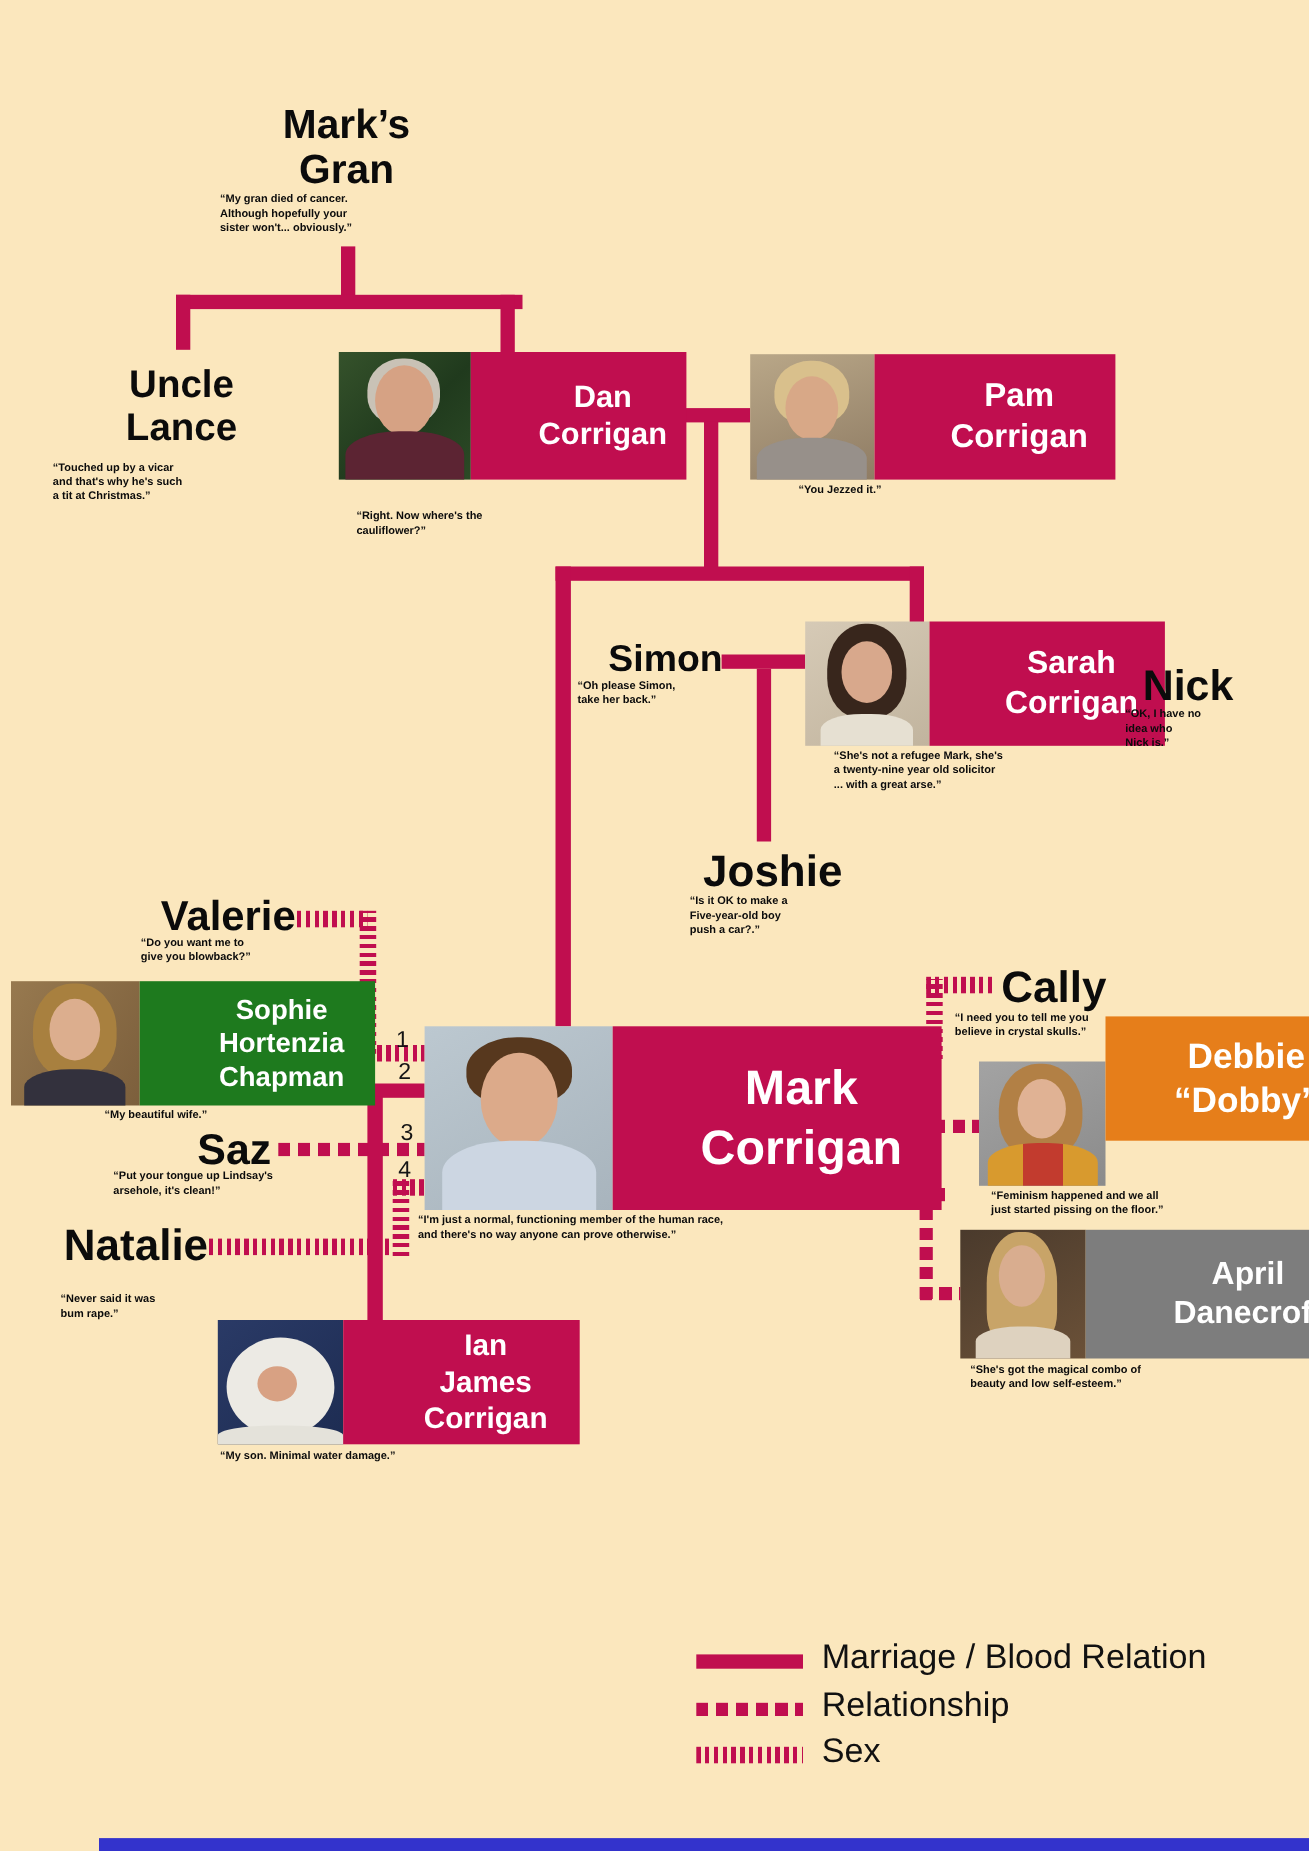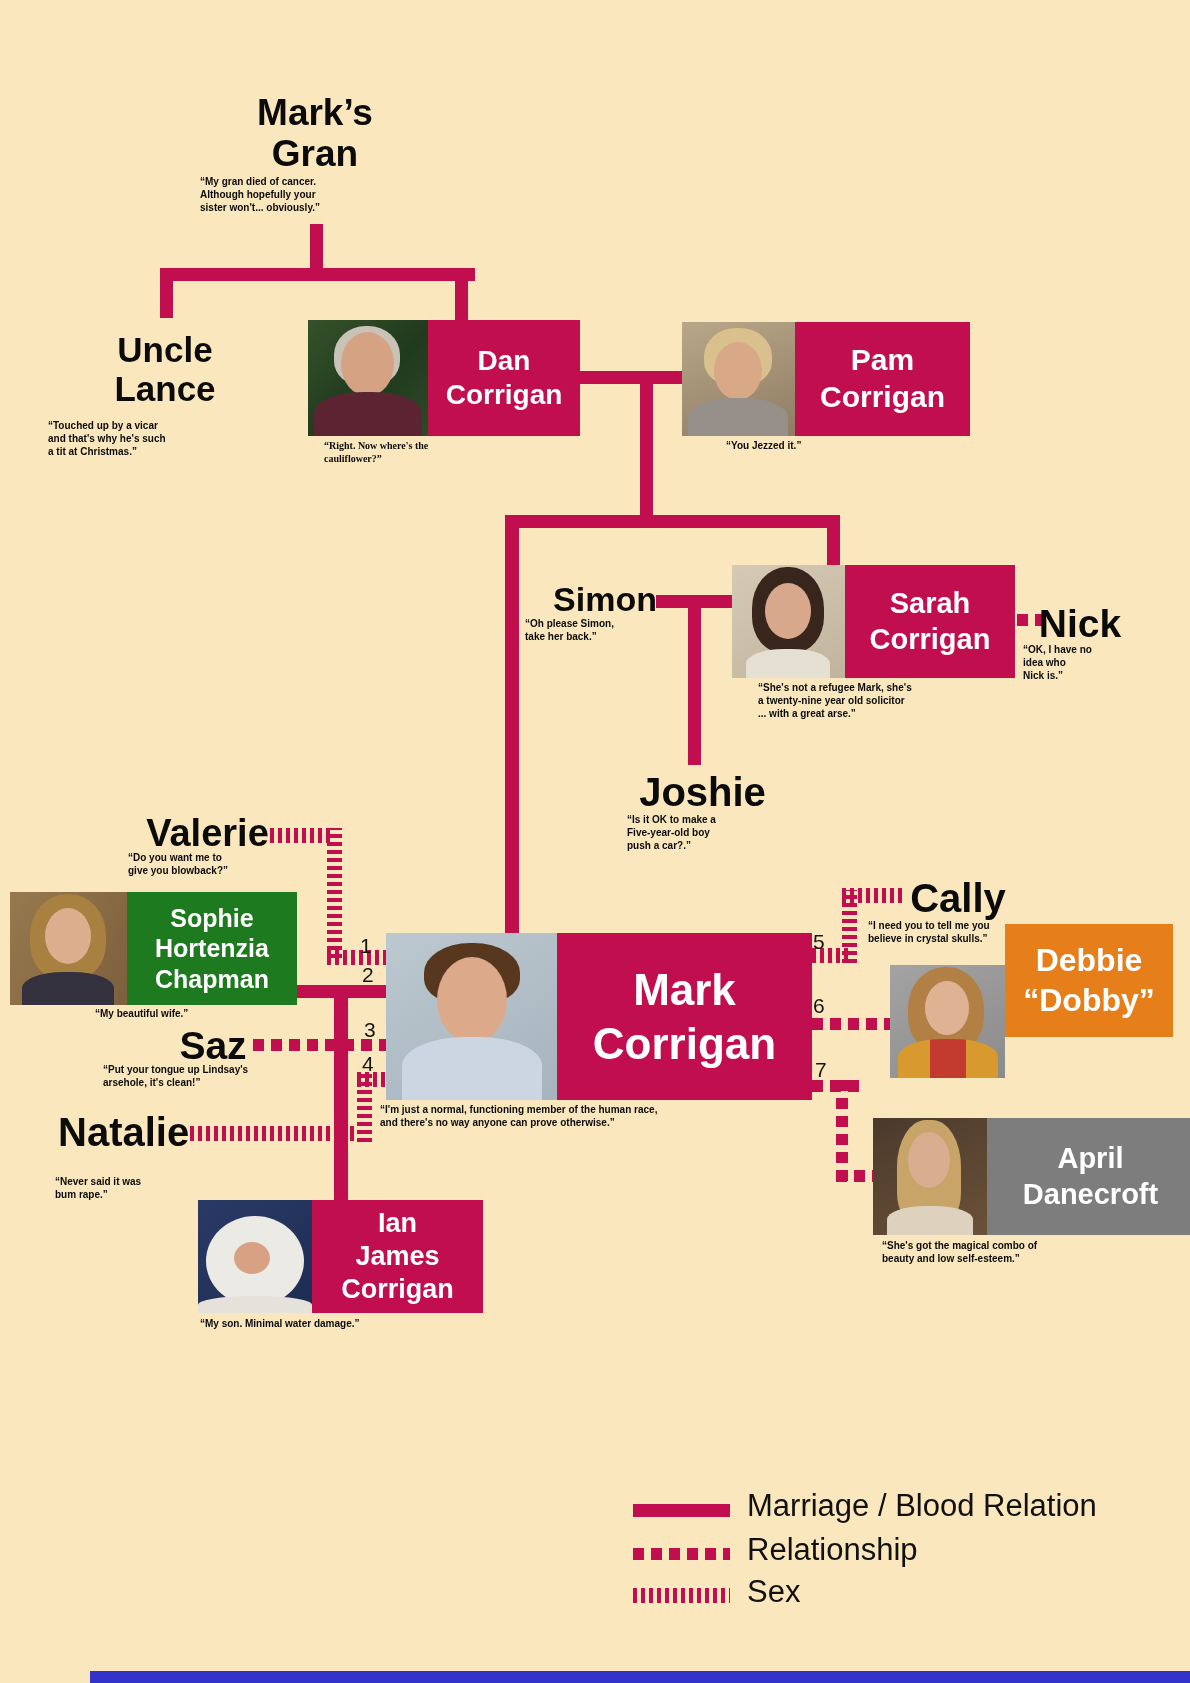--- a/index.html
+++ b/index.html
@@ -22,21 +22,21 @@
     background:repeating-linear-gradient(180deg,#C00E4F 0 11px,transparent 11px 18px);}
   
   .title{position:absolute;font-weight:bold;text-align:center;line-height:1.12;
     white-space:pre-line;color:#0b0b0b;}
   .quote{position:absolute;font-weight:bold;font-size:10px;
     line-height:1.28;white-space:pre-line;color:#0b0b0b;}
   .num{position:absolute;font-size:21px;color:#151515;}
   
   .namebox{position:absolute;display:flex;align-items:center;justify-content:center;
     text-align:center;color:#fff;font-weight:bold;line-height:1.22;white-space:pre-line;
-    background:#C00E4F;}
+    background:#C00E4F;padding-left:44px;}
   
   .photo{position:absolute;overflow:hidden;}
   .photo .hair,.photo .face,.photo .torso{position:absolute;}
   .photo .hair{border-radius:48% 48% 42% 42%;}
   .photo .face{border-radius:50%;}
   .photo .torso{border-radius:45% 45% 0 0;}
   .ph-dan{background:linear-gradient(135deg,#35522b,#203a1d 55%,#2c4a26);}
   .ph-dan .hair{left:26px;top:6px;width:66px;height:60px;background:#c9c2b6;}
   .ph-dan .face{left:33px;top:12px;width:53px;height:64px;background:#d6a284;}
   .ph-dan .torso{left:6px;top:72px;width:108px;height:48px;background:#5c2433;}
@@ -131,21 +131,21 @@
 and that's why he's such
 a tit at Christmas.”</div>
 
   <div class="photo ph-dan" style="left:308px;top:320px;width:120px;height:116px;">
     <div class="hair"></div>
     <div class="face"></div>
     <div class="torso"></div>
   </div>
   <div class="namebox" style="left:428px;top:320px;width:152px;height:116px;font-size:28px;">Dan
 Corrigan</div>
-  <div class="quote" style="left:324px;top:440px;width:240px;font-family:Liberation Serif, serif;">“Right. Now where's the
+  <div class="quote" style="left:324px;top:464px;width:240px;">“Right. Now where's the
 cauliflower?”</div>
 
   <div class="photo ph-pam" style="left:682px;top:322px;width:113px;height:114px;">
     <div class="hair"></div>
     <div class="face"></div>
     <div class="torso"></div>
   </div>
   <div class="namebox" style="left:795px;top:322px;width:175px;height:114px;font-size:30px;">Pam
 Corrigan</div>
   <div class="quote" style="left:726px;top:440px;width:200px;">“You Jezzed it.”</div>
@@ -221,20 +221,22 @@
   <div class="quote" style="left:868px;top:920px;width:205px;">“I need you to tell me you
 believe in crystal skulls.”</div>
 
   <div class="photo ph-dobby" style="left:890px;top:965px;width:115px;height:113px;">
     <div class="hair"></div>
     <div class="face"></div>
     <div class="torso"></div>
   </div>
   <div class="namebox" style="left:1005px;top:924px;width:168px;height:113px;font-size:32px;background:#E67E1A;">Debbie
 “Dobby”</div>
+  <div class="quote" style="left:901px;top:1082px;width:260px;">“Feminism happened and we all
+just started pissing on the floor.”</div>
 
   <div class="photo ph-april" style="left:873px;top:1118px;width:114px;height:117px;">
     <div class="hair"></div>
     <div class="face"></div>
     <div class="torso"></div>
   </div>
   <div class="namebox" style="left:987px;top:1118px;width:207px;height:117px;font-size:29px;background:#7D7D7D;">April
 Danecroft</div>
   <div class="quote" style="left:882px;top:1240px;width:260px;">“She's got the magical combo of
 beauty and low self-esteem.”</div>

